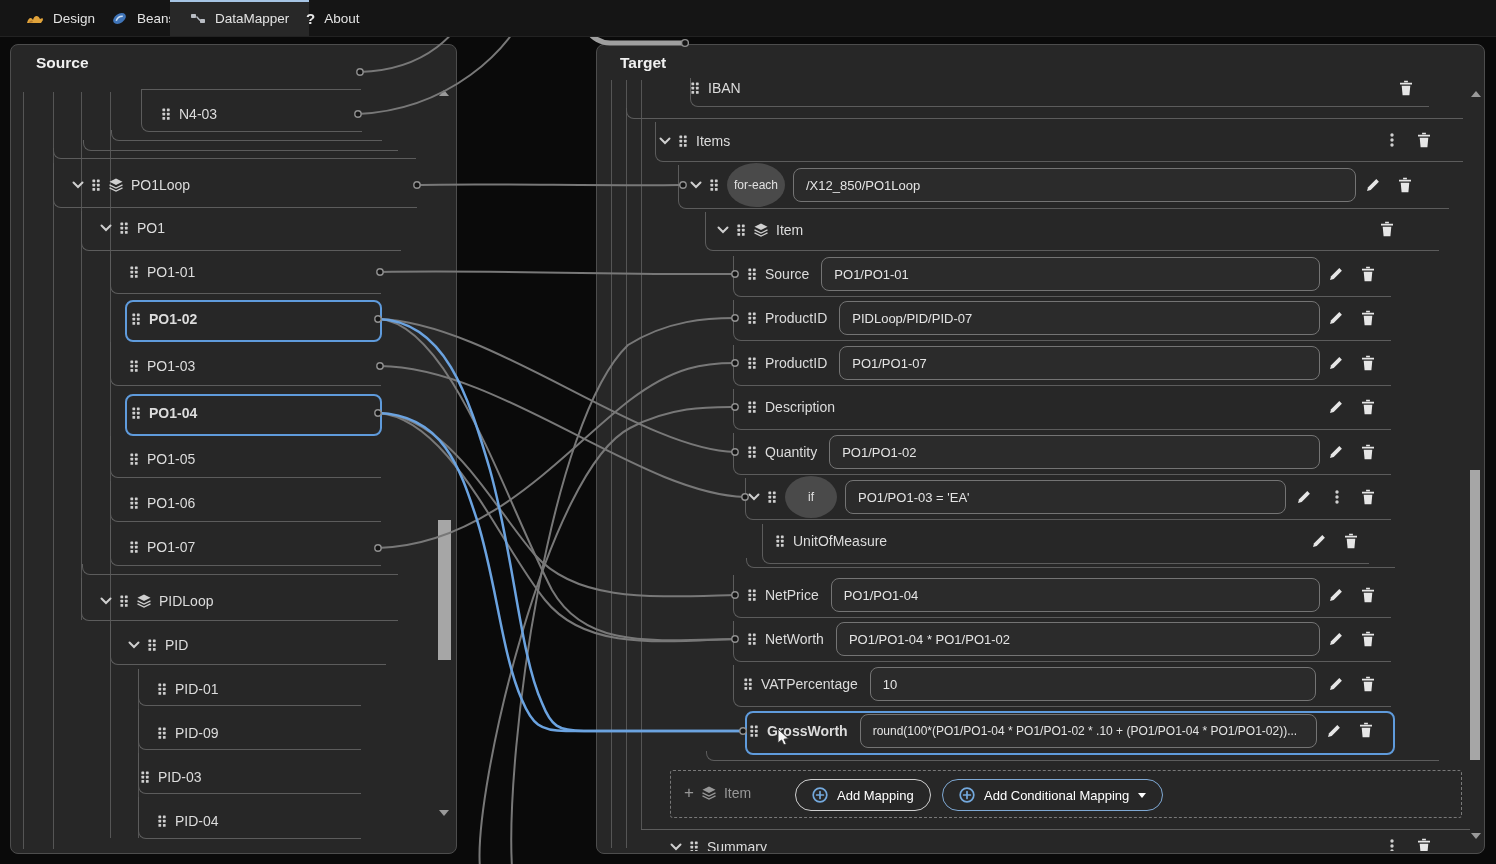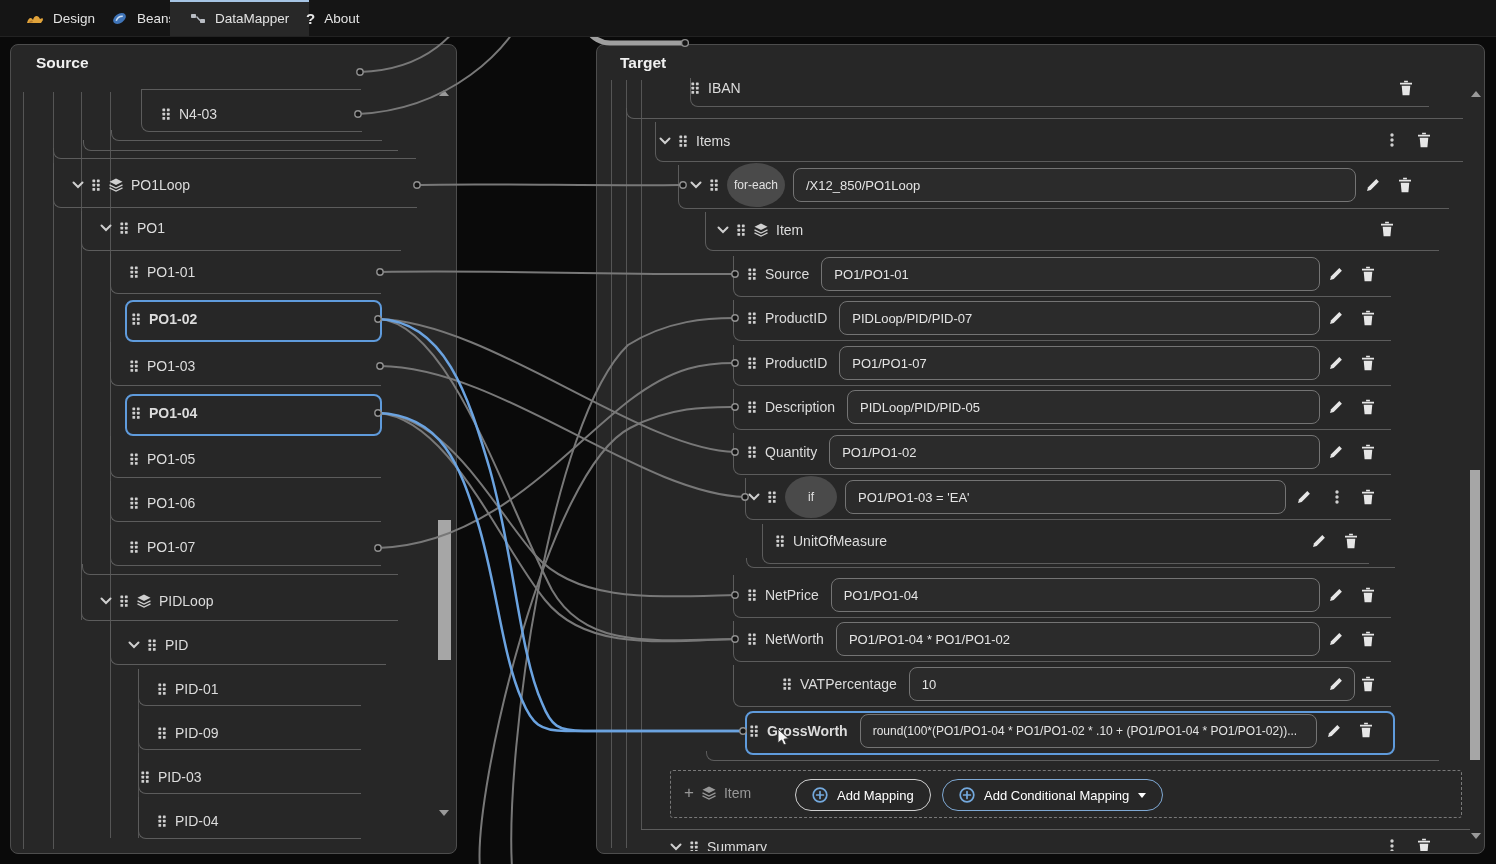--- a/index.html
+++ b/index.html
@@ -418,21 +418,20 @@
       <svg width="14" height="16" viewBox="0 0 14 16">
         <use href="#i-trash" fill="currentColor"></use>
       </svg>
     </div>
 
   <div class="row" style="left:748px;top:390px;width:572px">
     <svg class="icon" width="9" height="14" viewBox="0 0 10 14">
         <use href="#i-grip" fill="currentColor"></use>
       </svg>
     <span class="lbl" style="margin-right:4px">Description</span>
-    <div class="field grow">PIDLoop/PID/PID-05</div>
   </div>
   <div class="iconbtn" style="left:1325px;top:396px">
       <svg width="14" height="14" viewBox="0 0 14 14">
         <use href="#i-pencil" fill="currentColor"></use>
       </svg>
     </div>
   <div class="iconbtn" style="left:1357px;top:396px">
       <svg width="14" height="16" viewBox="0 0 14 16">
         <use href="#i-trash" fill="currentColor"></use>
       </svg>
@@ -528,21 +527,21 @@
       <svg width="14" height="14" viewBox="0 0 14 14">
         <use href="#i-pencil" fill="currentColor"></use>
       </svg>
     </div>
   <div class="iconbtn" style="left:1357px;top:628px">
       <svg width="14" height="16" viewBox="0 0 14 16">
         <use href="#i-trash" fill="currentColor"></use>
       </svg>
     </div>
 
-  <div class="row" style="left:783px;top:667px;width:572px">
+  <div class="row" style="left:744px;top:667px;width:572px">
     <svg class="icon" width="9" height="14" viewBox="0 0 10 14">
         <use href="#i-grip" fill="currentColor"></use>
       </svg>
     <span class="lbl" style="margin-right:4px">VATPercentage</span>
     <div class="field grow">10</div>
   </div>
   <div class="iconbtn" style="left:1325px;top:673px">
       <svg width="14" height="14" viewBox="0 0 14 14">
         <use href="#i-pencil" fill="currentColor"></use>
       </svg>

